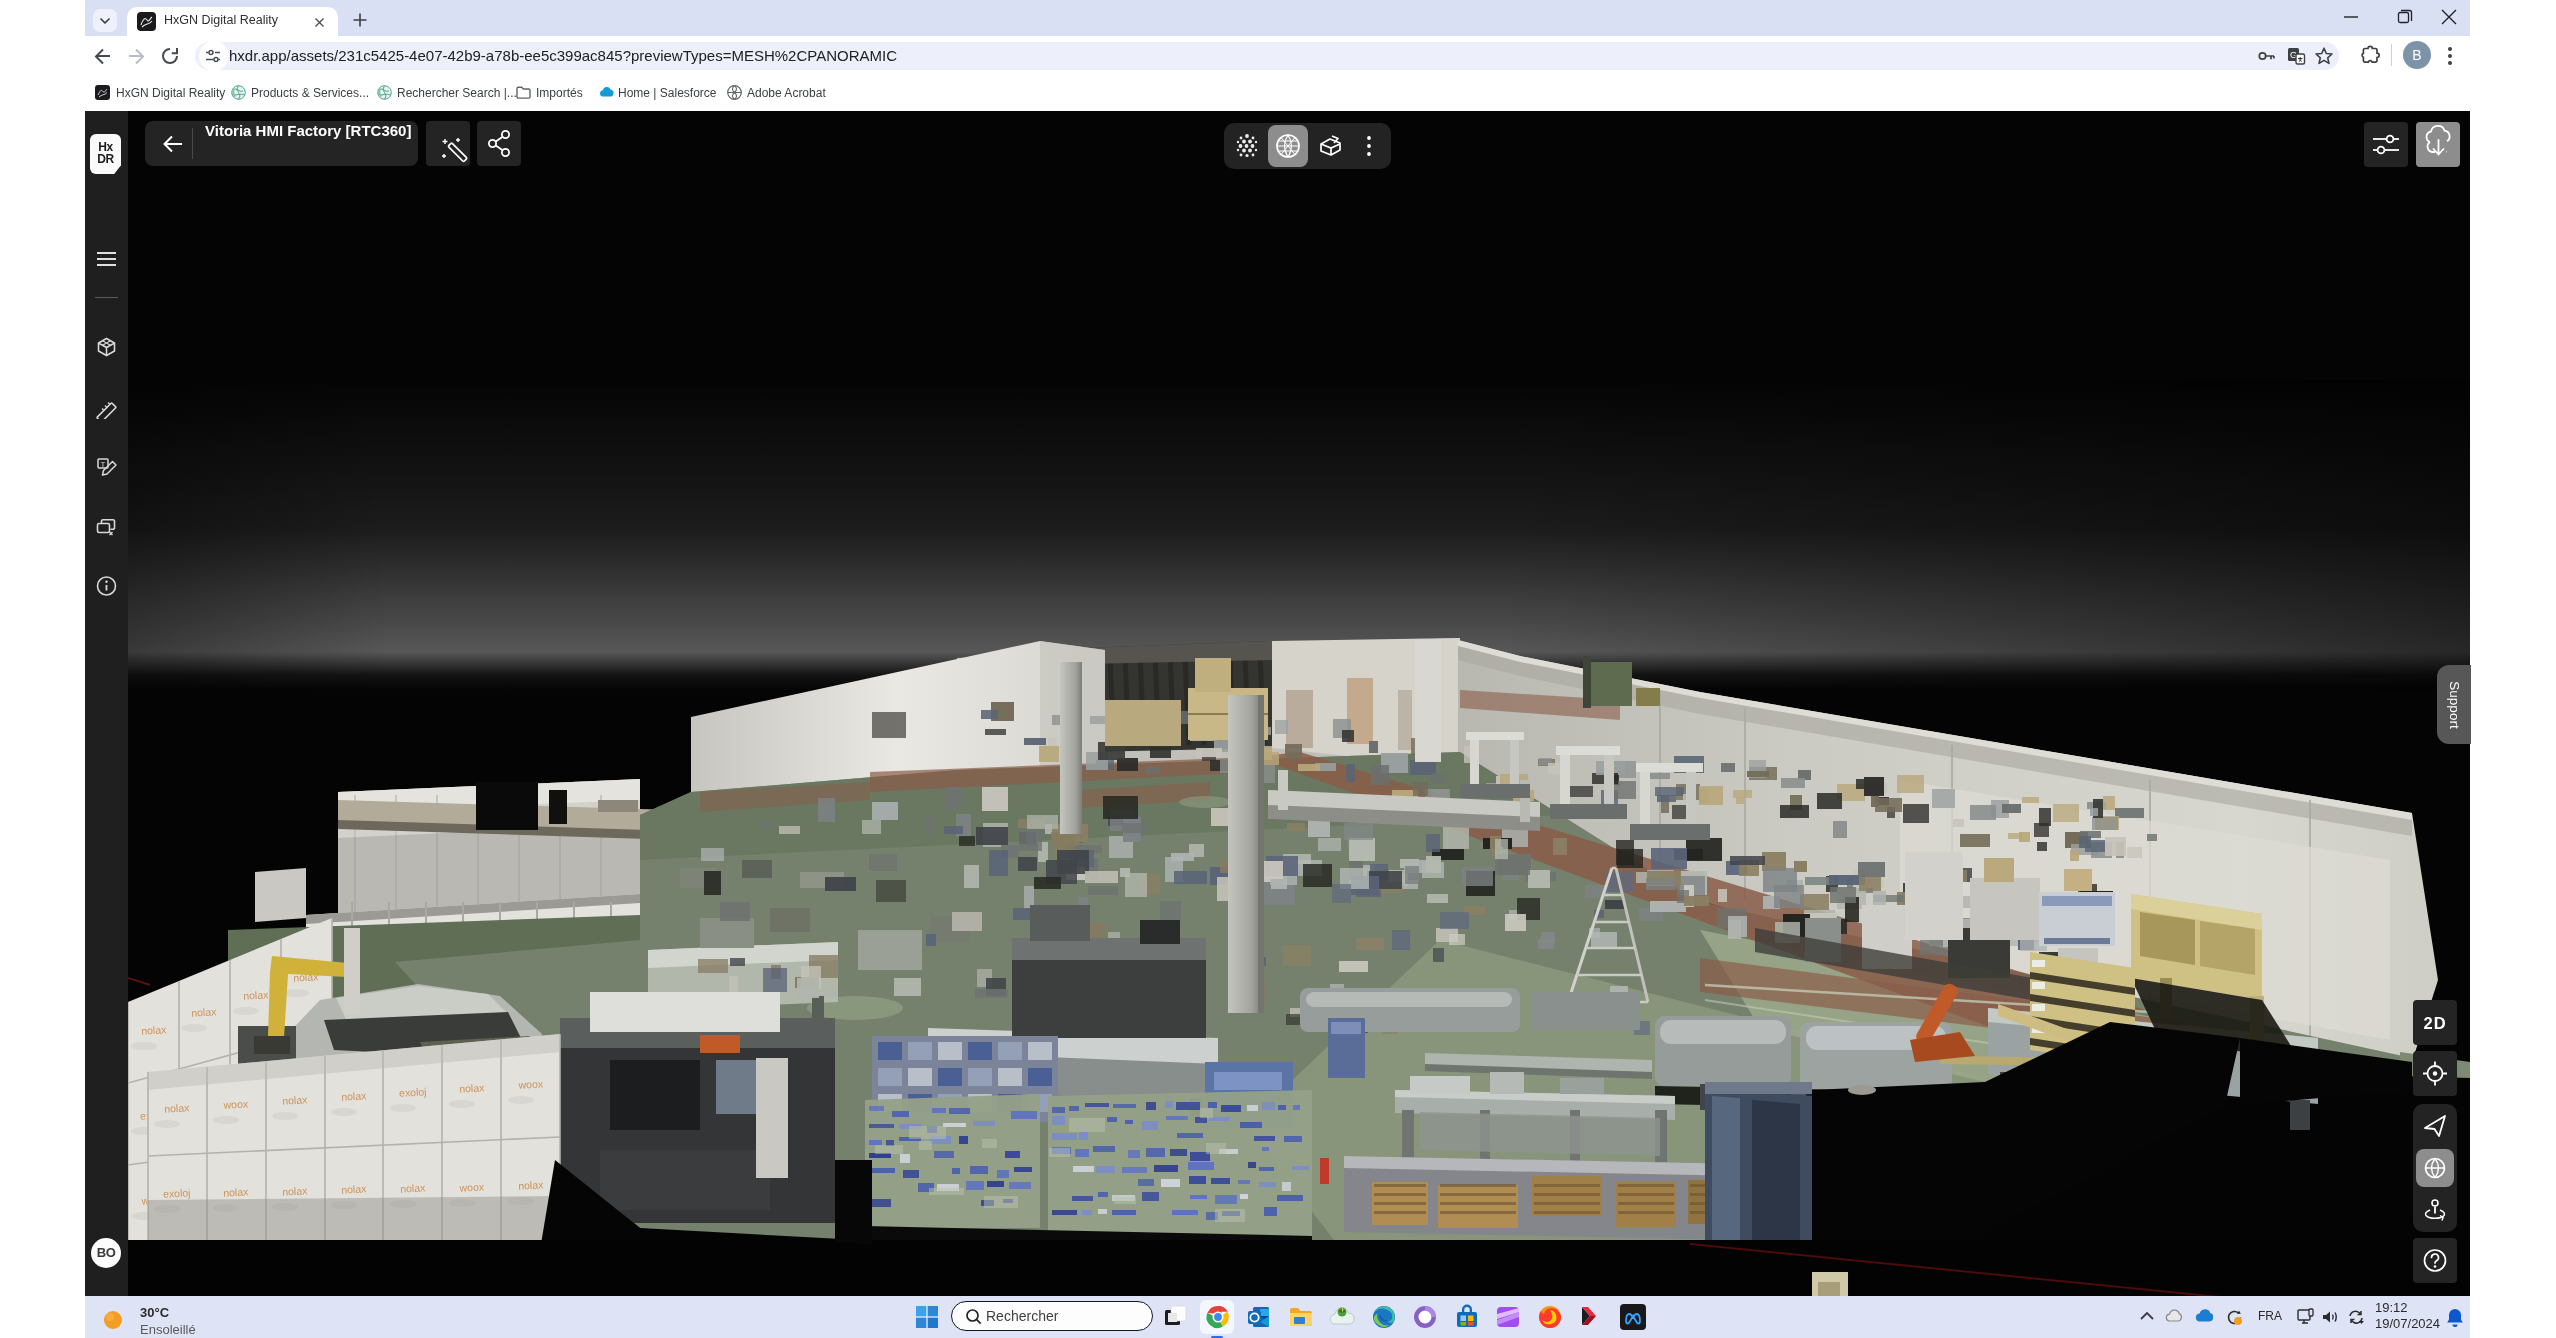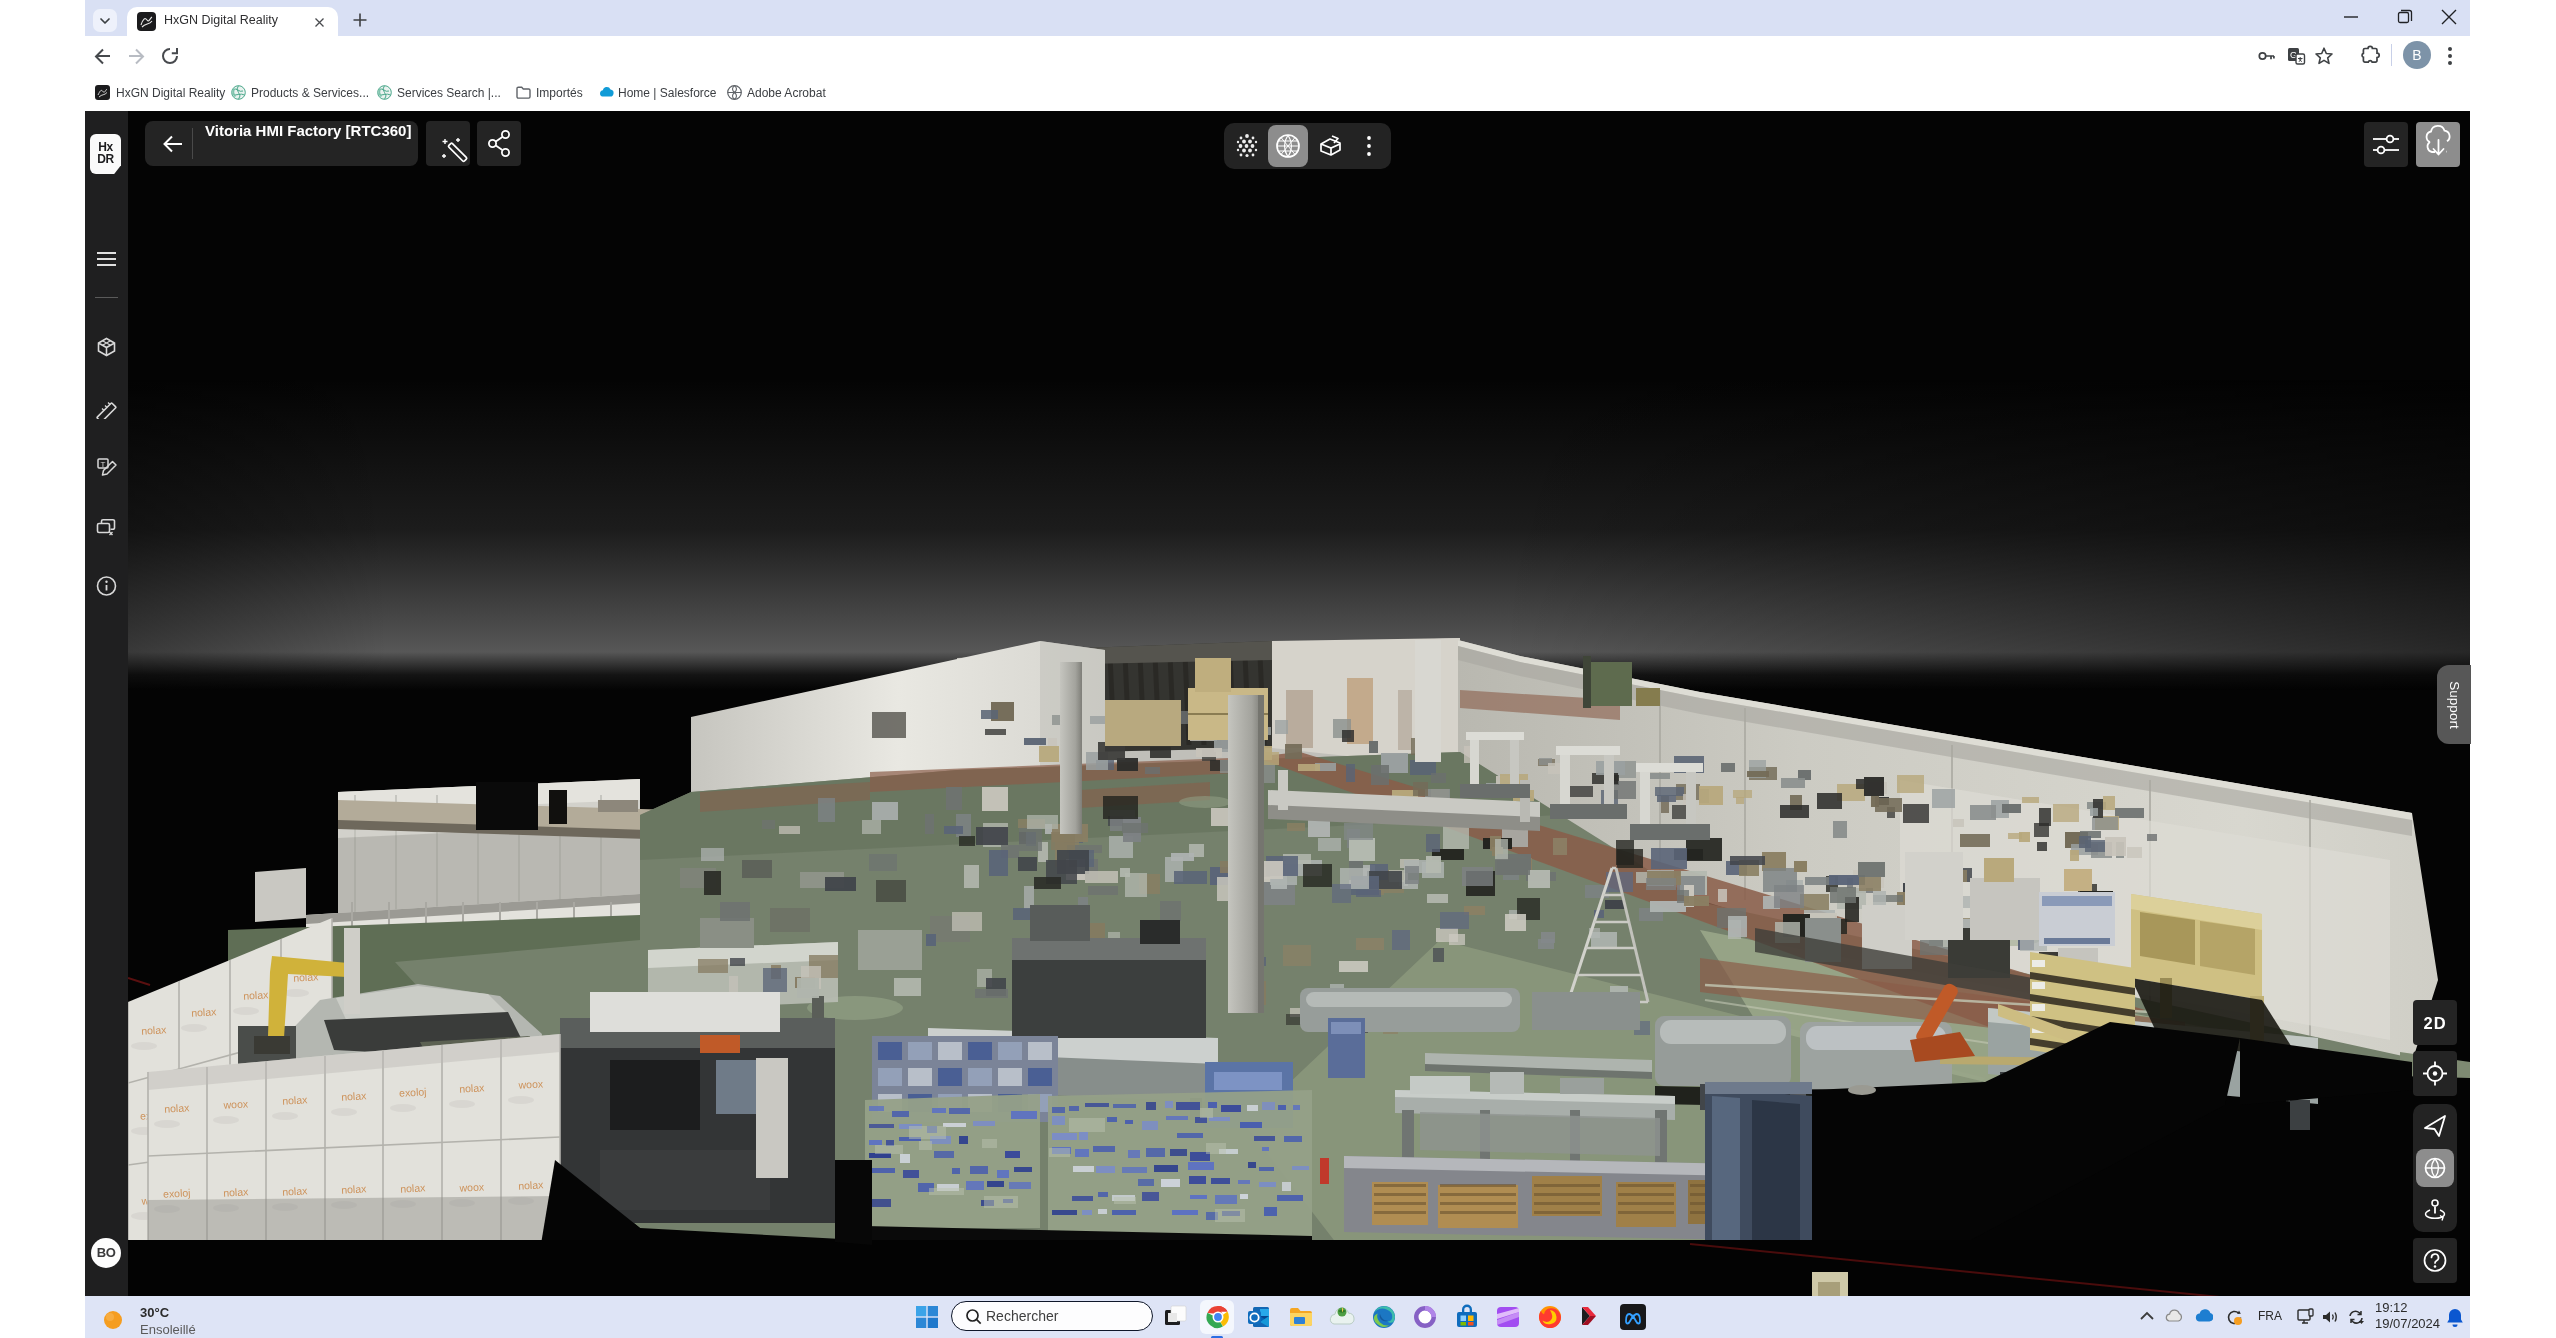--- a/index.html
+++ b/index.html
@@ -84,20 +84,32 @@
         <svg width="24" height="24" viewBox="0 0 24 24" style="position:absolute;left:6px;top:8px">
           <path d="M19 12 H6 M12 5.5 L5 12.5 L12 19.5" style="fill:none;stroke:#46494d;stroke-width:2"></path>
         </svg>
         <svg width="24" height="24" viewBox="0 0 24 24" style="position:absolute;left:39px;top:8px">
           <path d="M5 12 H18 M12 5.5 L19 12.5 L12 19.5" style="fill:none;stroke:#b8bcc3;stroke-width:2"></path>
         </svg>
         <svg width="24" height="24" viewBox="0 0 24 24" style="position:absolute;left:73px;top:8px">
           <path d="M12 5 a7 7 0 1 0 7 7" style="fill:none;stroke:#46494d;stroke-width:2"></path>
           <path d="M19 4 v5.2 h-5.2" style="fill:none;stroke:#46494d;stroke-width:2"></path>
         </svg>
+    <div id="omni">
+          <div style="position:absolute;left:4px;top:-1px;width:30px;height:30px;border-radius:50%;background:#fff"></div>
+          <svg width="20" height="20" viewBox="0 0 20 20" style="position:absolute;left:8px;top:4px">
+            <circle cx="8" cy="6.5" r="2" style="fill:none;stroke:#4a4d51;stroke-width:1.5"></circle>
+            <line x1="12" y1="6.5" x2="17" y2="6.5" stroke="#4a4d51" stroke-width="1.5"></line>
+            <line x1="3" y1="6.5" x2="5.5" y2="6.5" stroke="#4a4d51" stroke-width="1.5"></line>
+            <circle cx="13" cy="13.5" r="2" style="fill:none;stroke:#4a4d51;stroke-width:1.5"></circle>
+            <line x1="3" y1="13.5" x2="10.5" y2="13.5" stroke="#4a4d51" stroke-width="1.5"></line>
+            <line x1="15.5" y1="13.5" x2="17" y2="13.5" stroke="#4a4d51" stroke-width="1.5"></line>
+          </svg>
+          <span class="url">hxdr.app/assets/231c5425-4e07-42b9-a78b-ee5c399ac845?previewTypes=MESH%2CPANORAMIC</span>
+        </div>
     <svg width="22" height="22" viewBox="0 0 22 22" style="position:absolute;left:2170px;top:9px">
           <circle cx="7.5" cy="11" r="3.2" style="fill:none;stroke:#3e4144;stroke-width:1.7"></circle>
           <path d="M10.7 11 H19 M16 11 v3.2 M18.9 11 v2.4" style="fill:none;stroke:#3e4144;stroke-width:1.7"></path>
         </svg>
         <svg width="22" height="22" viewBox="0 0 22 22" style="position:absolute;left:2200px;top:9px">
           <rect x="3" y="3" width="11" height="13" rx="1.5" style="fill:#3e4144"></rect>
           <text x="8.5" y="12.5" font-size="9" fill="#fff" text-anchor="middle" font-family="Liberation Sans">G</text>
           <rect x="11" y="9" width="8.5" height="10" rx="1.5" fill="#fff" stroke="#3e4144" stroke-width="1.4"></rect>
           <path d="M13 13.5 h4.5 M15.2 12 v1.5 M14 16.8 c.8-1.2 2-2.6 2.6-3.3 M16.6 16.8 c-.8-1.2-2-2.6-2.6-3.3" style="fill:none;stroke:#3e4144;stroke-width:1"></path>
         </svg>
@@ -129,21 +141,21 @@
             <path d="M4.5 4.5 a5.5 5.5 0 0 0 1 8" style="fill:none;stroke:#7ec4ad;stroke-width:2"></path>
           </svg>
           <span class="lbl">Products &amp; Services...</span>
         </div>
         <div class="bm" style="left:291px">
           <svg width="17" height="17" viewBox="0 0 17 17" style="position:absolute;left:0;top:1px">
             <circle cx="8.5" cy="8.5" r="6.8" fill="#e9f2ef" stroke="#49a78a" stroke-width="1"></circle>
             <path d="M3 6 q3 -2 5 0 t5 1 M2.5 10 q3 1.5 6 .5 t6 .5 M8.5 1.7 q-3 3.4 0 6.8 t0 6.8" style="fill:none;stroke:#49a78a;stroke-width:1"></path>
             <path d="M4.5 4.5 a5.5 5.5 0 0 0 1 8" style="fill:none;stroke:#7ec4ad;stroke-width:2"></path>
           </svg>
-          <span class="lbl">Services Search |...</span>
+          <span class="lbl">Rechercher Search |...</span>
         </div>
         <div class="bm" style="left:430px">
           <svg width="17" height="17" viewBox="0 0 17 17" style="position:absolute;left:0;top:1px">
             <path d="M2 4.5 a1.3 1.3 0 0 1 1.3-1.3 h3.4 l1.6 1.8 h5.4 a1.3 1.3 0 0 1 1.3 1.3 v6.5 a1.3 1.3 0 0 1 -1.3 1.3 h-10.4 a1.3 1.3 0 0 1 -1.3 -1.3 z" style="fill:none;stroke:#5f6368;stroke-width:1.4"></path>
           </svg>
           <span class="lbl">Importés</span>
         </div>
         <div class="bm" style="left:512px">
           <svg width="18" height="18" viewBox="0 0 18 18" style="position:absolute;left:0;top:1px">
             <path d="M5.5 12.5 a3.2 3.2 0 0 1 .4 -6.3 a4 4 0 0 1 7.6 -.6 a3.4 3.4 0 0 1 -.8 6.9 z" fill="#119bd7"></path>

